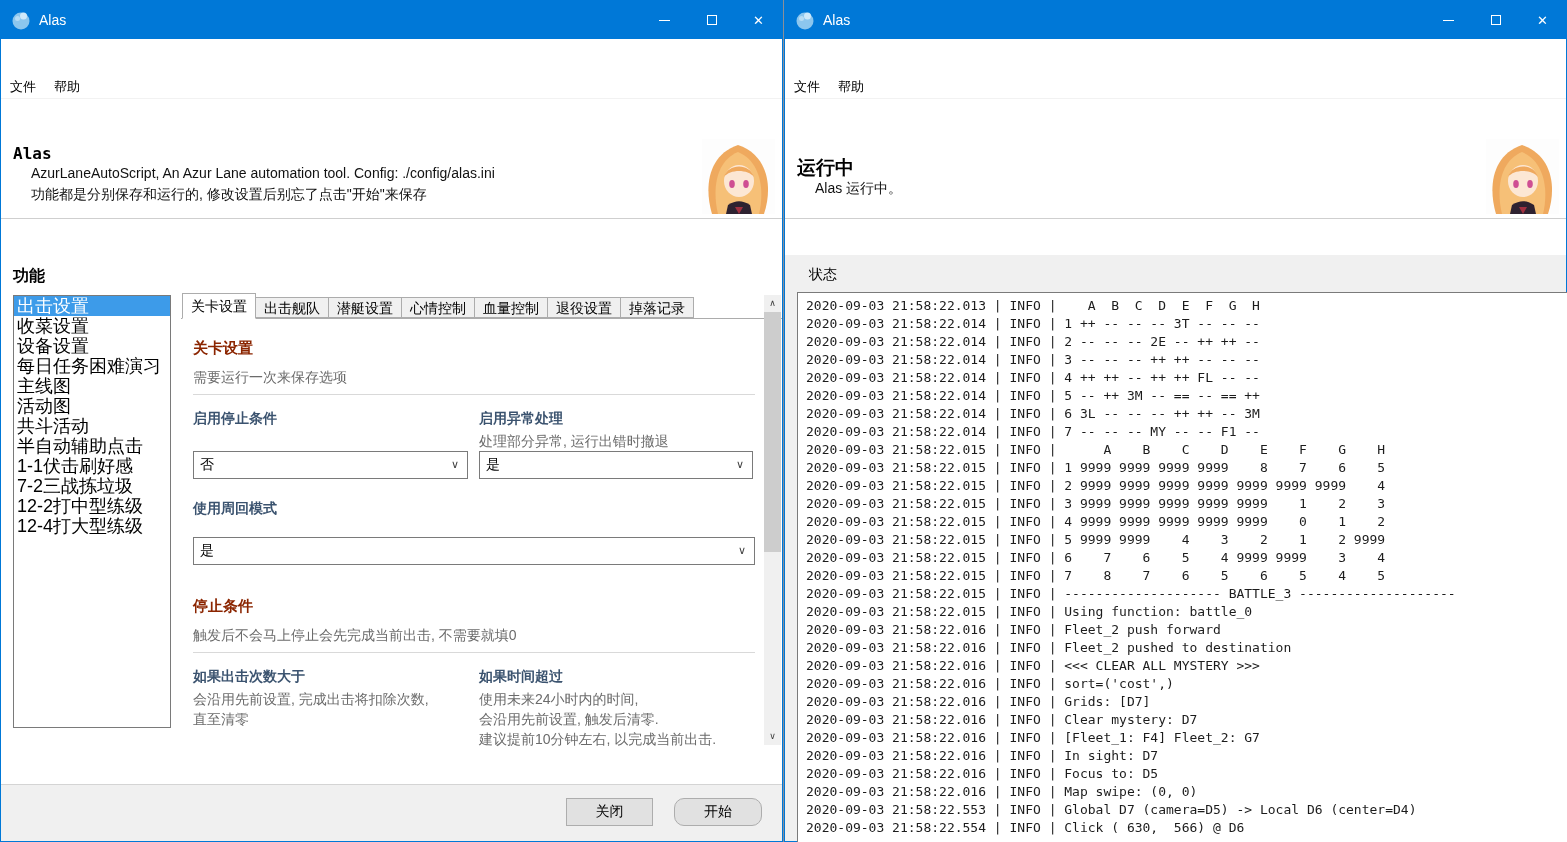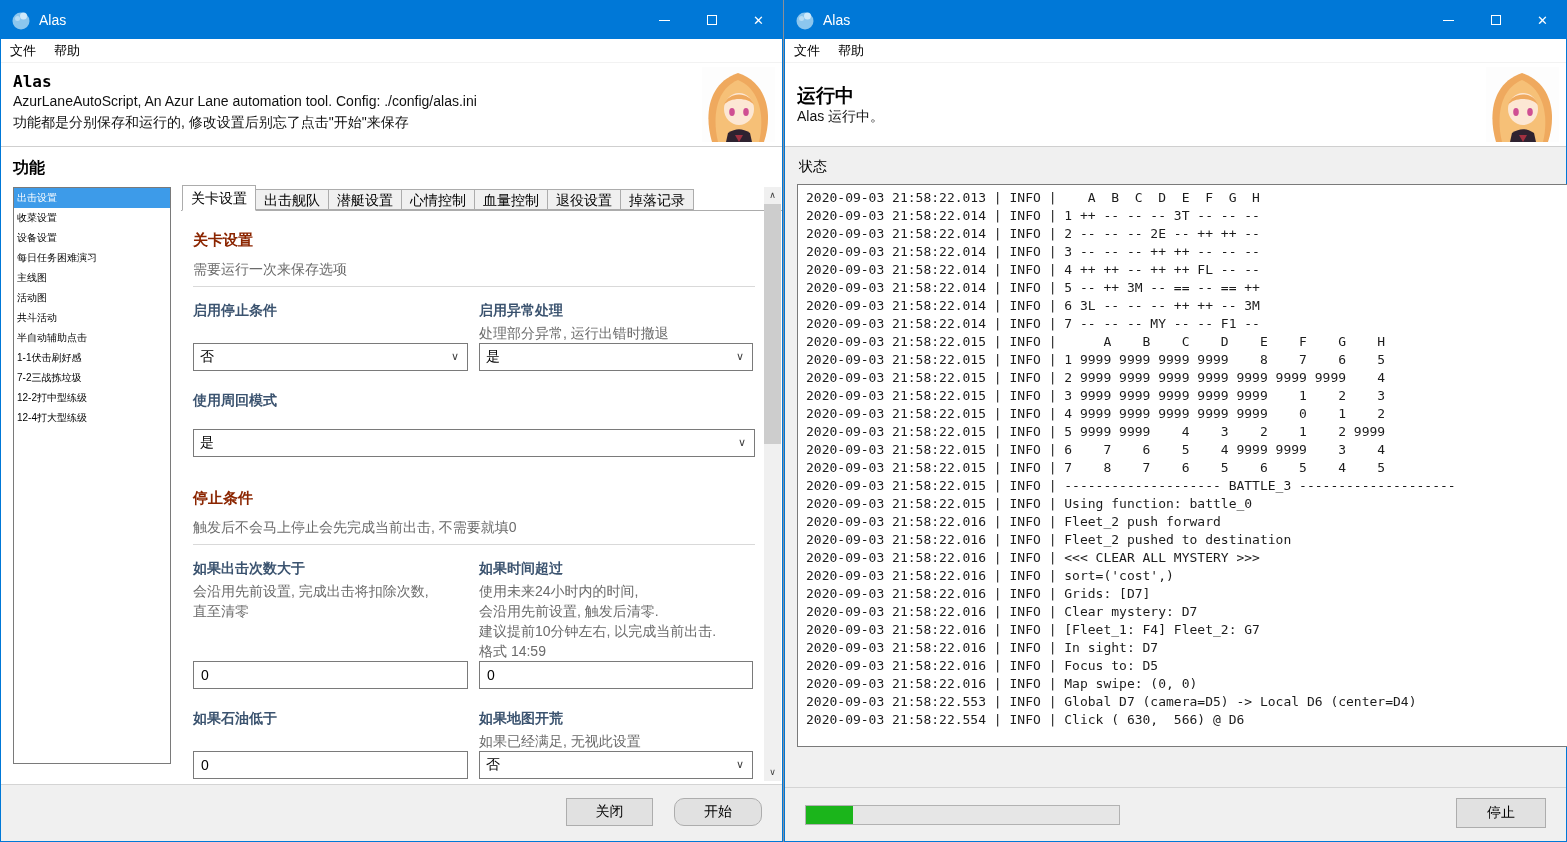--- a/index.html
+++ b/index.html
@@ -1,19 +1,19 @@
 <!DOCTYPE html>
 <html><head>
 <meta charset="utf-8">
 <style>
   * { margin:0; padding:0; box-sizing:border-box; }
   html,body { width:1567px; height:842px; }
   body { position:relative; background:#8a8f98; font-family:"Liberation Sans",sans-serif; color:#000; overflow:hidden; }
 
-  .window { position:absolute; top:0; width:783px; height:842px; background:#fff; border:1px solid #0078d7; display:flex; flex-direction:column; }
+  .window { position:absolute; top:0; width:783px; height:842px; background:#fff; border:1px solid #0078d7; display:flex; flex-direction:column;gap:36px; }
   #win-left { left:0; }
   #win-right { left:784px; }
 
   
   .titlebar { height:38px; background:#0078d7; color:#fff; display:flex; align-items:center; flex:none; }
   .app-icon { width:20px; height:20px; margin:0 8px 0 10px; flex:none; }
   .tb-title { font-size:14px; }
   .win-controls { margin-left:auto; display:flex; height:100%; }
   .win-btn { width:47px; height:100%; display:flex; align-items:center; justify-content:center; }
   .glyph-min { width:11px; height:1px; background:#fff; display:block; }
@@ -21,29 +21,29 @@
   .glyph-close { font-size:13px; color:#fff; line-height:1; }
 
   
   .menubar { height:24px; background:#fff; display:flex; align-items:flex-end; font-size:13px; flex:none; border-bottom:1px solid #f2f2f2; }
   .menu-item { padding:0 9px; height:100%; display:flex; align-items:center; }
 
   
   .app-header { height:84px; background:#fff; border-bottom:1px solid #cfcfcf; position:relative; padding:9px 0 0 12px; flex:none; }
   .htitle { font-family:"DejaVu Sans Mono",monospace; font-weight:bold; font-size:16px; line-height:19px; }
   .rtitle { font-weight:bold; font-size:19px; line-height:20px; padding-top:14px; }
-  .hline  { font-size:14px; line-height:21px; color:#111; }
+  .hline  { font-size:14px; line-height:21px; color:#111;margin-left:18px; }
   .avatar { position:absolute; top:4px; right:7px; width:73px; height:75px; display:block; }
 
   
   .left-body { flex:1; display:flex; background:#fff; min-height:0; }
   .sidebar { width:180px; flex:none; position:relative; padding:11px 0 0 12px; }
   .sidebar-title { font-size:16px; font-weight:bold; }
   .listbox { position:absolute; left:12px; top:40px; width:158px; bottom:20px; border:1px solid #7a7a7a; background:#fff; overflow:hidden; }
-  .list-item { height:20px; line-height:20px; font-size:10px; padding-left:3px; white-space:nowrap; }
+  .list-item { height:20px; line-height:20px; font-size:18px; padding-left:3px; white-space:nowrap; }
   .list-item.selected { background:#3d9be9; color:#fff; }
 
   .content { flex:1; position:relative; min-width:0;margin-top:36px; }
   .tabstrip { position:absolute; left:1px; top:2px; height:25px; display:flex; align-items:flex-end; z-index:3; }
   .tab { height:21px; line-height:20px; font-size:14px; padding:0 8px; background:#f0f0f0; border:1px solid #acacac; margin-right:-1px; }
   .tab.active { height:26px; line-height:24px; background:#fff; border-bottom:1px solid #fff; margin-bottom:-1px; position:relative; z-index:4; }
   .panel { position:absolute; left:0; right:0; top:27px; bottom:0; border-top:1px solid #acacac; background:#fff; overflow:hidden; }
   .panel-inner { padding:19px 0 0 12px; width:574px; }
 
   .sec-title { font-size:15px; font-weight:bold; color:#8b2500; line-height:20px; }
@@ -68,21 +68,21 @@
   .log-thumb { bottom:18px; height:30px; }
 
   
   .footer { height:57px; flex:none; background:#f0f0f0; border-top:1px solid #d4d4d4; position:relative; }
   .btn { position:absolute; top:13px; height:28px; background:#e1e1e1; border:1px solid #adadad; display:flex; align-items:center; justify-content:center; font-size:14px; }
   .btn-close { left:565px; width:87px; }
   .btn-start { left:673px; width:88px;border-radius:10px; }
 
   
   .right-body { flex:1; background:#f0f0f0; position:relative; min-height:0; }
-  .status-label { position:absolute; left:14px; top:11px; font-size:14px; }
+  .status-label { position:absolute; left:24px; top:11px; font-size:14px; }
   .logbox { position:absolute; left:12px; top:37px; width:908px; height:563px; background:#fff; border:1px solid #7a7a7a; overflow:hidden; }
   .loglines { padding:4px 0 0 8px; }
   .logline { height:18px; white-space:pre; font-family:"DejaVu Sans Mono",monospace; font-size:13px; line-height:18px; color:#1c1c1c; }
   .log-vscroll { position:absolute; right:1px; top:1px; bottom:1px; width:17px; background:#f0f0f0; }
   .rdivider { position:absolute; left:0; right:0; top:640px; border-top:1px solid #d4d4d4; }
   .progress { position:absolute; left:20px; top:658px; width:315px; height:20px; background:#e6e6e6; border:1px solid #b2b2b2; }
   .pfill { height:100%; background:#1bb51b; }
   .stop-btn { left:671px; top:651px; width:90px; height:30px; position:absolute; background:#e1e1e1; border:1px solid #adadad; display:flex; align-items:center; justify-content:center; font-size:14px; }
 </style>
 </head>

